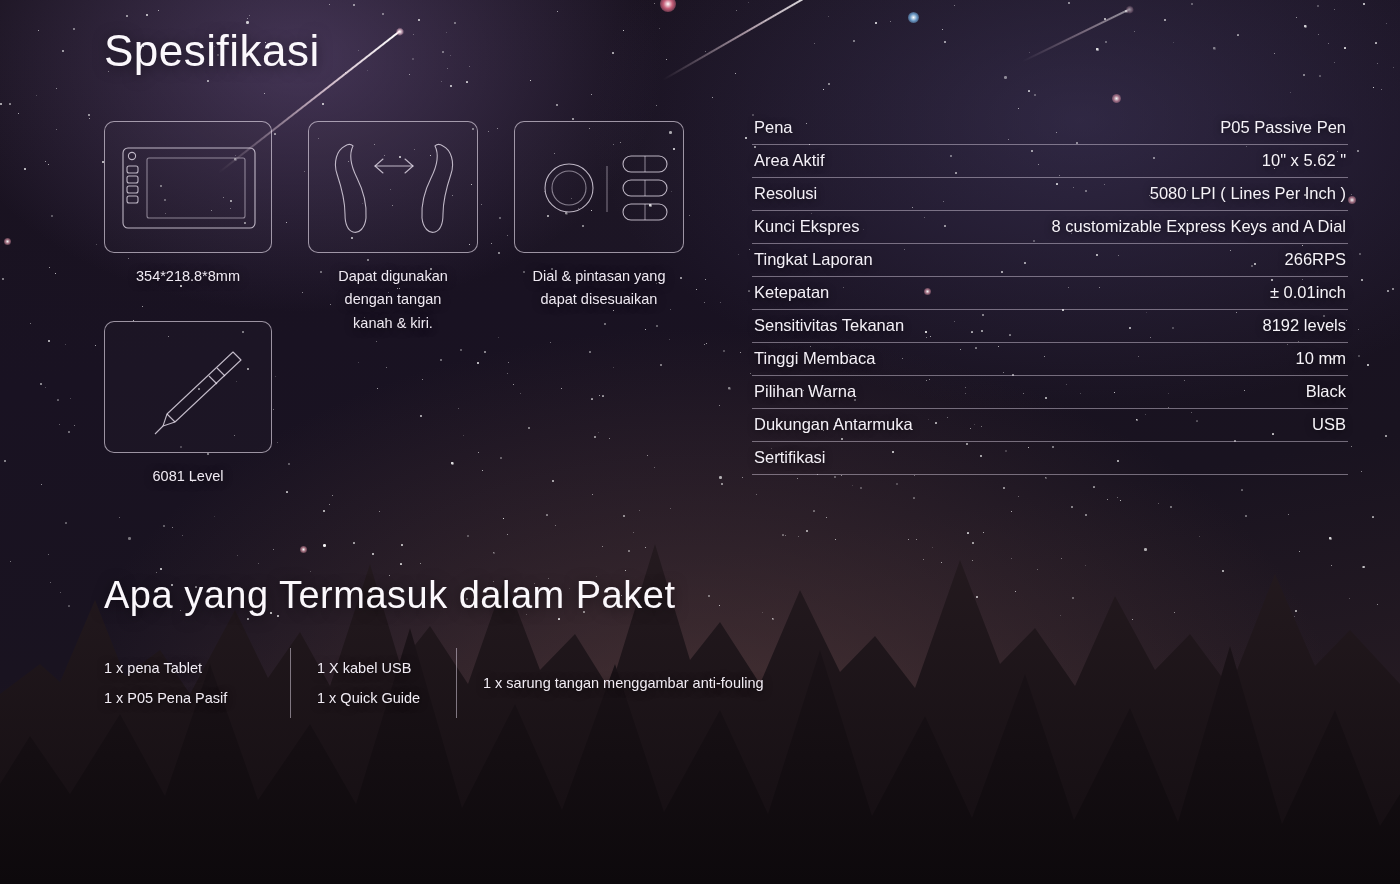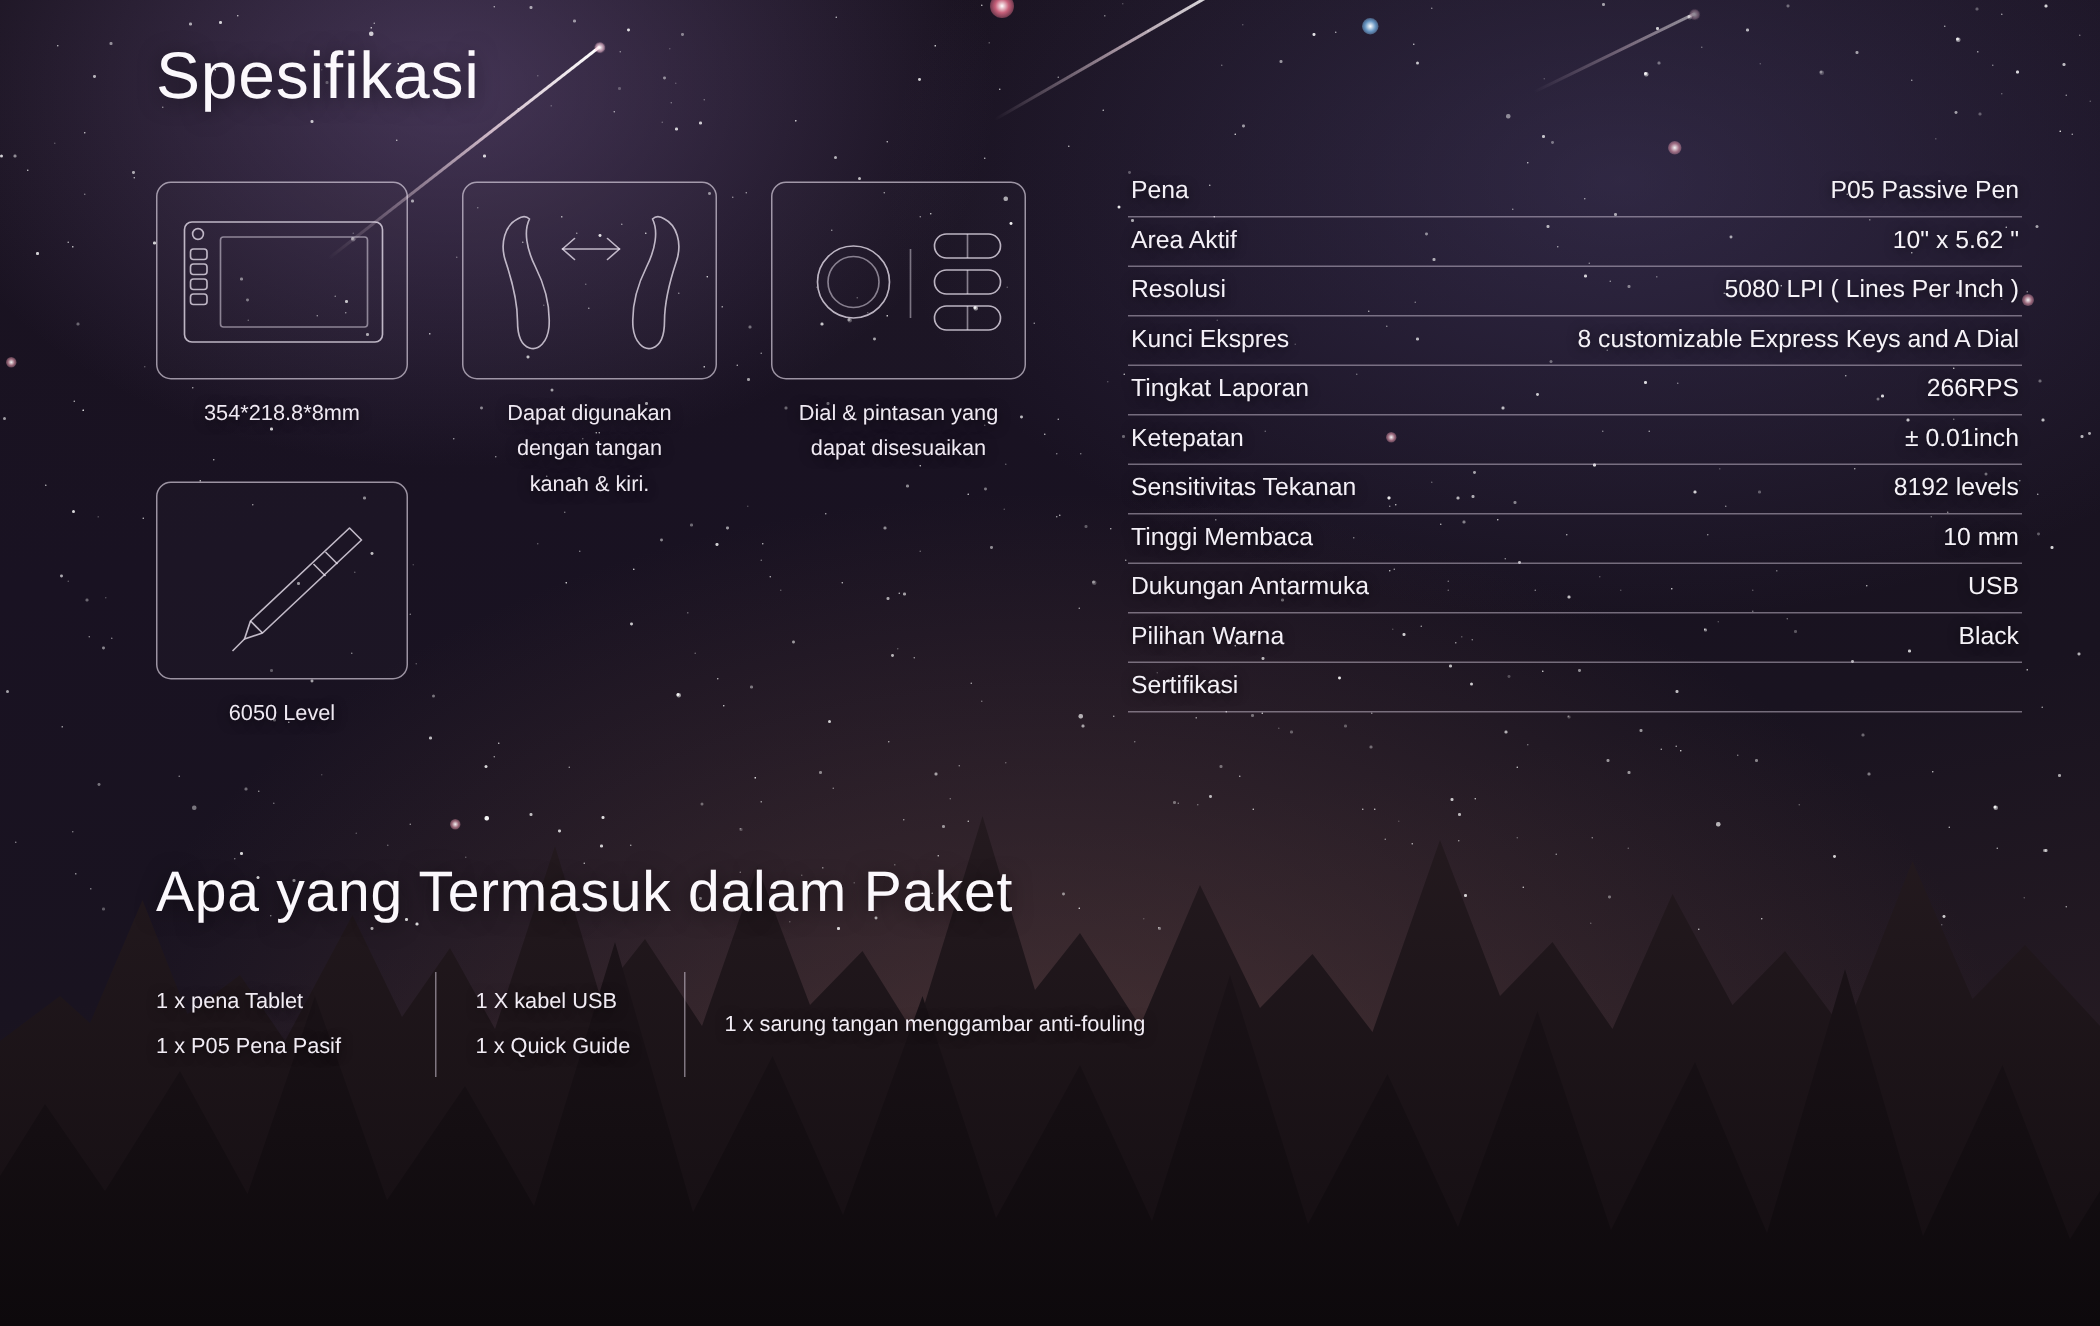--- a/index.html
+++ b/index.html
@@ -875,21 +875,21 @@
       <svg viewBox="0 0 168 132" width="168" height="132">
         <g fill="none" stroke="rgba(240,232,245,.78)" stroke-width="1.1" stroke-linejoin="round">
           <path d="M128,30 L136,38 L70,100 L58,104 L62,92 Z"></path>
           <path d="M62,92 L70,100"></path>
           <path d="M58,104 L50,112"></path>
           <path d="M112,46 L120,54"></path>
           <path d="M104,54 L112,62"></path>
         </g>
       </svg>
     </div>
-    <div class="caption">6050 Level</div>
+    <div class="caption">6081 Level</div>
   </div>
 
   <div id="spec-table">
     <div class="spec-row">
       <span class="spec-key">Pena</span>
       <span class="spec-val">P05 Passive Pen</span>
     </div>
     <div class="spec-row">
       <span class="spec-key">Area Aktif</span>
       <span class="spec-val">10" x 5.62 "</span>
@@ -912,26 +912,26 @@
     </div>
     <div class="spec-row">
       <span class="spec-key">Sensitivitas Tekanan</span>
       <span class="spec-val">8192 levels</span>
     </div>
     <div class="spec-row">
       <span class="spec-key">Tinggi Membaca</span>
       <span class="spec-val">10 mm</span>
     </div>
     <div class="spec-row">
+      <span class="spec-key">Pilihan Warna</span>
+      <span class="spec-val">Black</span>
+    </div>
+    <div class="spec-row">
       <span class="spec-key">Dukungan Antarmuka</span>
       <span class="spec-val">USB</span>
-    </div>
-    <div class="spec-row">
-      <span class="spec-key">Pilihan Warna</span>
-      <span class="spec-val">Black</span>
     </div>
     <div class="spec-row">
       <span class="spec-key">Sertifikasi</span>
     </div>
   </div>
 
   <div class="h1" id="title-paket">Apa yang Termasuk dalam Paket</div>
 
   <div id="package">
     <div class="pkg-col" id="pkg-col-1">

